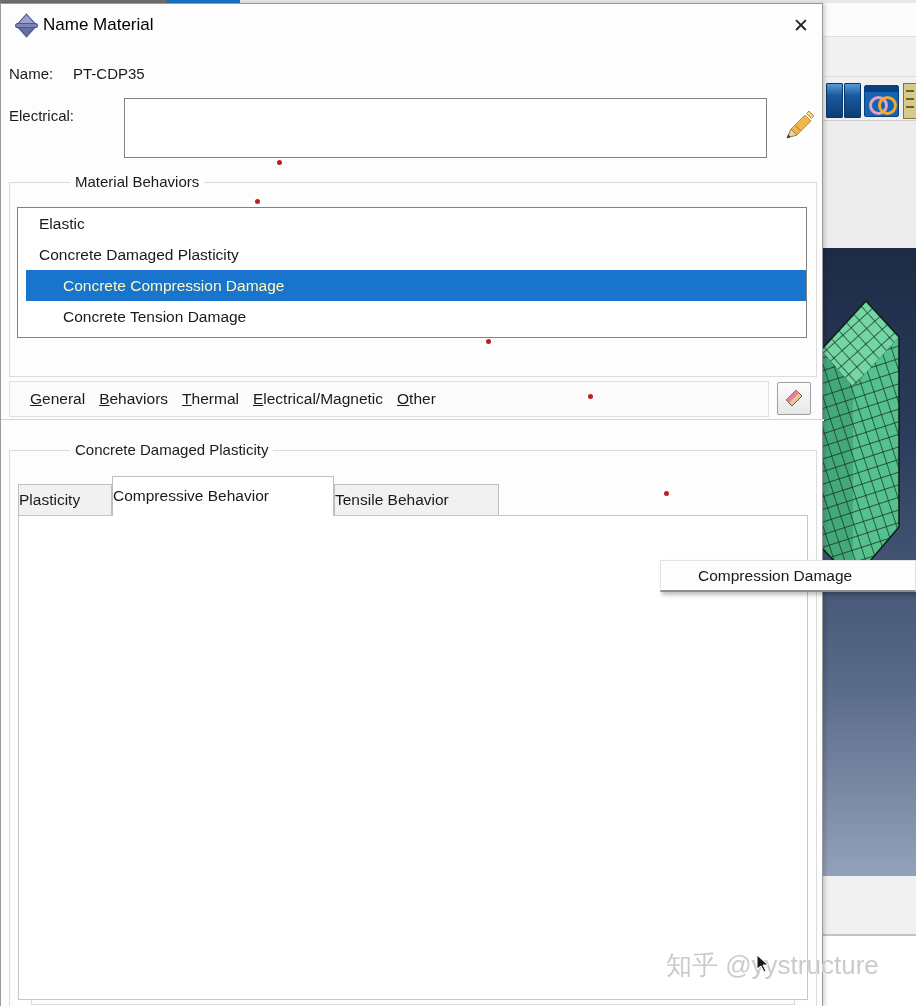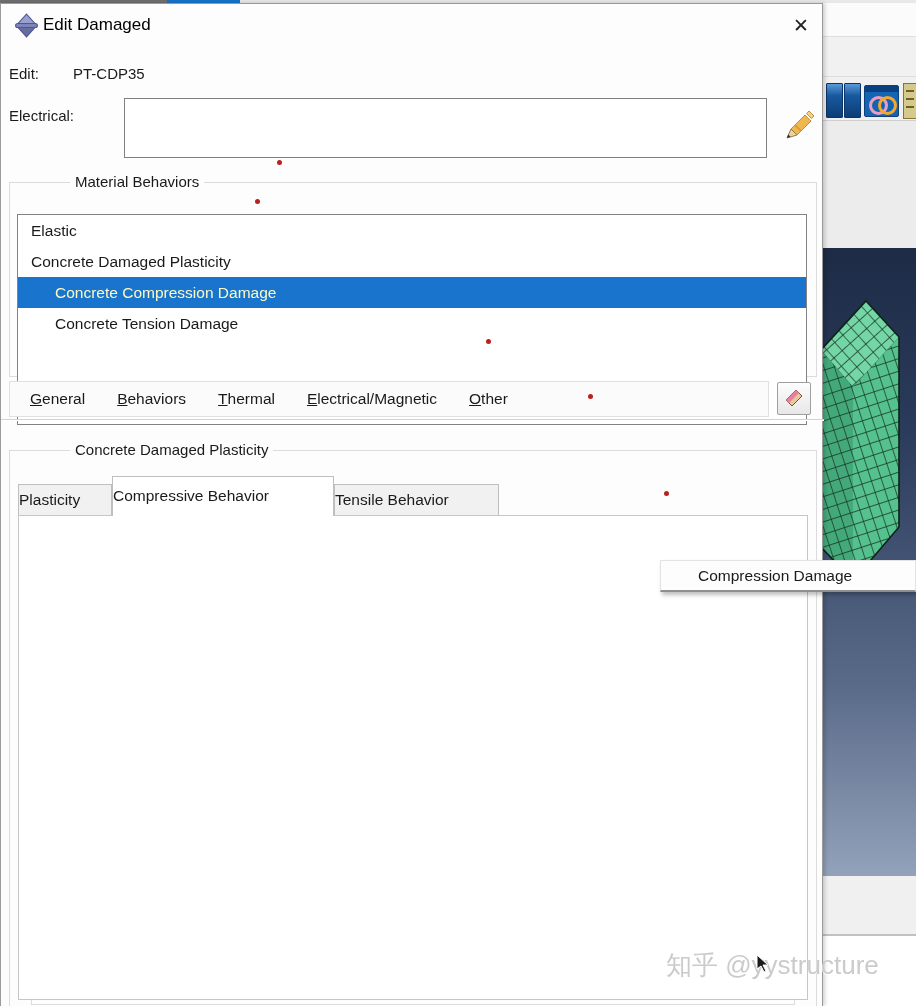--- a/index.html
+++ b/index.html
@@ -36,26 +36,26 @@
   .row-label{font-size:15px;}
   .name-label{left:8px;top:61px;}
   .name-value{left:72px;top:61px;}
   .desc-label{left:8px;top:103px;}
   .desc-box{left:123px;top:94px;width:643px;height:60px;border:1px solid #808080;background:#fff;resize:none;font-family:"Liberation Sans",sans-serif;font-size:14px;box-sizing:border-box;}
   .pencil-btn{left:779px;top:103px;width:36px;height:40px;background:transparent;border:none;padding:0;}
 
   .groupbox{border:1px solid #dcdcdc;background:transparent;}
   .group-label{position:absolute;top:-10px;left:12px;background:#fdfdfd;padding:0 5px;font-size:15px;white-space:nowrap;margin-left:48px;}
   .mb-group{left:8px;top:178px;width:806px;height:193px;}
-  .listbox{left:16px;top:210px;width:790px;height:211px;background:#fff;border:1px solid #828282;box-sizing:border-box;overflow:hidden;}
+  .listbox{left:16px;top:203px;width:790px;height:131px;background:#fff;border:1px solid #828282;box-sizing:border-box;overflow:hidden;padding-left:8px;}
   .list-item{height:31px;line-height:31px;font-size:15.5px;padding-left:13px;white-space:nowrap;}
   .list-item.indent{padding-left:37px;}
   .list-item.selected{background:#1874cd;color:#fef9c3;}
 
-  .menubar{left:8px;top:377px;width:760px;height:36px;background:#fbfbfb;border:1px solid #e0e0e0;box-sizing:border-box;display:flex;align-items:center;padding-left:20px;gap:32px;}
+  .menubar{left:8px;top:377px;width:760px;height:36px;background:#fbfbfb;border:1px solid #e0e0e0;box-sizing:border-box;display:flex;align-items:center;padding-left:20px;gap:14px;}
   .menu-item{display:inline-block;font-size:15.5px;}
   .menu-item::first-letter{text-decoration:underline;}
   .eraser-btn{left:776px;top:378px;width:34px;height:33px;background:linear-gradient(180deg,#fdfdfd,#e7e7e7);border:1px solid #9f9f9f;border-radius:2px;padding:0;}
   .sep-line{left:0;top:415px;width:823px;height:1px;background:#d2d2d2;box-shadow:0 1px 0 #ffffff;}
 
   .cdp-group{left:8px;top:446px;width:806px;height:557px;border-bottom:none;}
   .tab{position:absolute;box-sizing:border-box;font-size:15.5px;background:#f1f1f1;border:1px solid #bfbfbf;border-bottom:none;line-height:29px;}
   .tab.active{background:#fff;z-index:3;line-height:38px;}
   .tab-panel{left:17px;top:511px;width:790px;height:485px;background:#fff;border:1px solid #c6c6c6;box-sizing:border-box;z-index:2;}
   .checkbox{width:15px;height:15px;background:#fff;border:1px solid #5a5a5a;box-sizing:border-box;}
@@ -144,24 +144,24 @@
     <div class="abs bg-bottom"></div>
   </div>
 
   <div class="abs dialog">
 
     <svg class="abs" style="left:13px;top:9px" width="25" height="25" viewBox="0 0 24 24">
       <polygon points="12,1 21,11 3,11" fill="#9aa0cd" stroke="#50568f" stroke-width="1"></polygon>
       <polygon points="3,13 21,13 12,23" fill="#666d9f" stroke="#50568f" stroke-width="1"></polygon>
       <rect x="1.5" y="10" width="21" height="4" rx="2" fill="#7d83bb" stroke="#50568f" stroke-width="1"></rect>
     </svg>
-    <div class="abs title-text">Edit Damaged</div>
+    <div class="abs title-text">Name Material</div>
     <div class="abs close-btn">✕</div>
 
-    <div class="abs row-label name-label">Edit:</div>
+    <div class="abs row-label name-label">Name:</div>
     <div class="abs row-label name-value">PT-CDP35</div>
 
     <div class="abs row-label desc-label">Electrical:</div>
     <textarea class="abs desc-box" style=""></textarea>
     <button class="abs pencil-btn">
       <svg width="34" height="36" viewBox="0 0 34 36">
         <polygon points="10,21 24,7 30,13 16,27" fill="#efb84f" stroke="#c58f35" stroke-width="1"></polygon>
         <polygon points="25.5,5.5 28,3 33,8 30.5,10.5" fill="#f3cf8a" stroke="#c58f35" stroke-width="1"></polygon>
         <polygon points="10,21 16,27 6,30" fill="#e8d2a8" stroke="#9a7b40" stroke-width="1"></polygon>
         <polygon points="6,30 9.5,28.8 7.2,26.6" fill="#2c2c2c"></polygon>

